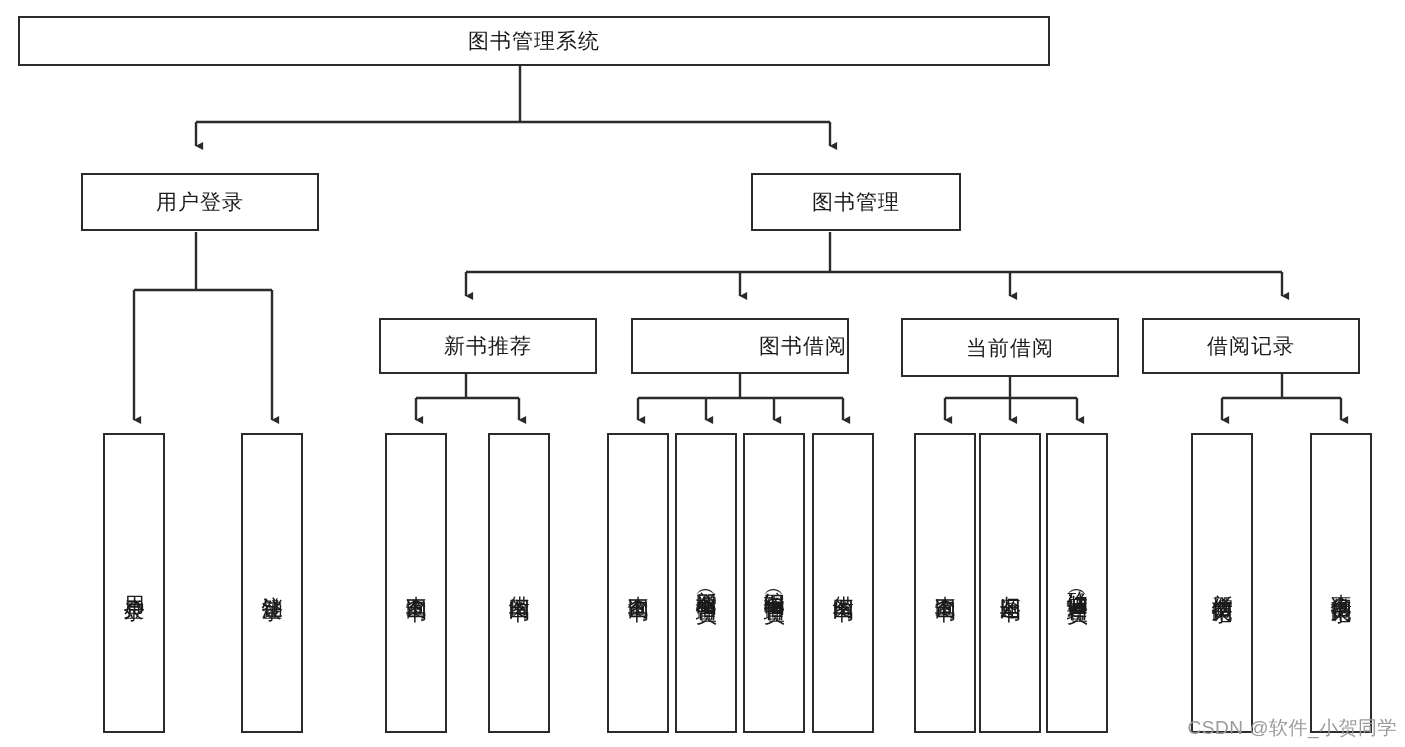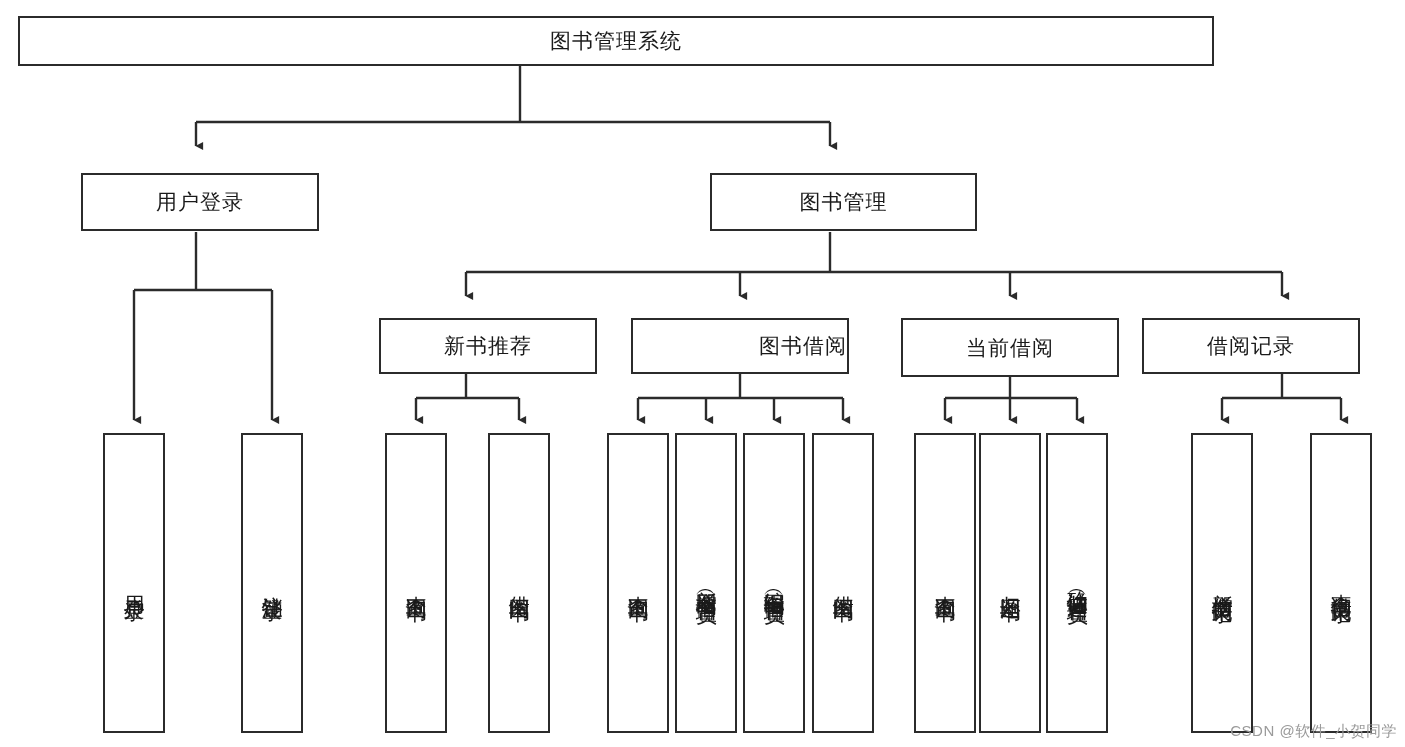--- a/index.html
+++ b/index.html
@@ -46,21 +46,21 @@
     padding: 8px 0;
   }
   .node.vertical .label {
     writing-mode: vertical-rl;
     text-orientation: upright;
   }
   .watermark {
     position: absolute;
     right: 8px;
     bottom: 6px;
-    font-size: 15px;
+    font-size: 19px;
     color: #9a9a9a;
     letter-spacing: 0.5px;
   }
 </style>
 </head>
 <body>
 
 <div id="canvas">
 
   <svg id="edges" viewBox="0 0 1405 747">
@@ -106,29 +106,29 @@
       <path d="M1010,398 L1010,420" marker-end="url(#arrow)"></path>
       <path d="M1077,398 L1077,420" marker-end="url(#arrow)"></path>
 
       <path d="M1282,374 L1282,398"></path>
       <path d="M1222,398 L1341,398"></path>
       <path d="M1222,398 L1222,420" marker-end="url(#arrow)"></path>
       <path d="M1341,398 L1341,420" marker-end="url(#arrow)"></path>
     </g>
   </svg>
 
-  <div class="node horizontal" style="left:18px; top:16px; width:1196px; height:50px;">
+  <div class="node horizontal" style="left:18px; top:16px; width:1032px; height:50px;">
     <span class="label">图书管理系统</span>
   </div>
 
   <div class="node horizontal" style="left:81px; top:173px; width:238px; height:58px;">
     <span class="label">用户登录</span>
   </div>
 
-  <div class="node horizontal" style="left:710px; top:173px; width:267px; height:58px;">
+  <div class="node horizontal" style="left:751px; top:173px; width:210px; height:58px;">
     <span class="label">图书管理</span>
   </div>
 
   <div class="node horizontal" style="left:361px; top:318px; width:218px; height:56px;margin-left:18px;">
     <span class="label">新书推荐</span>
   </div>
 
   <div class="node horizontal" style="left:631px; top:318px; width:218px; height:56px;justify-content:flex-end;">
     <span class="label">图书借阅</span>
   </div>

